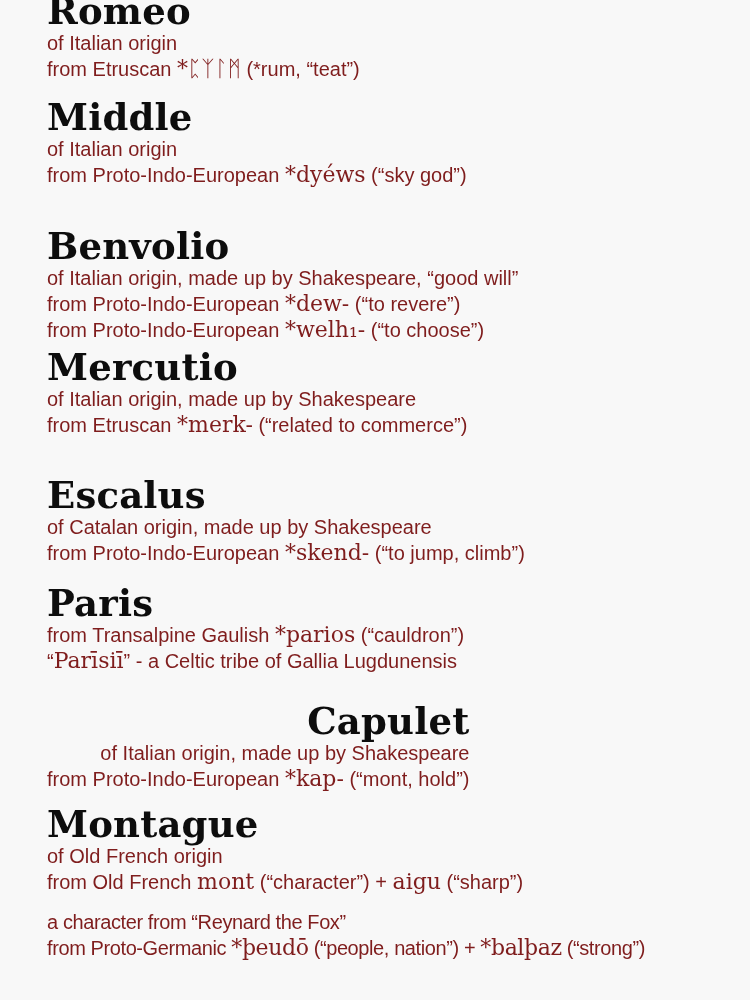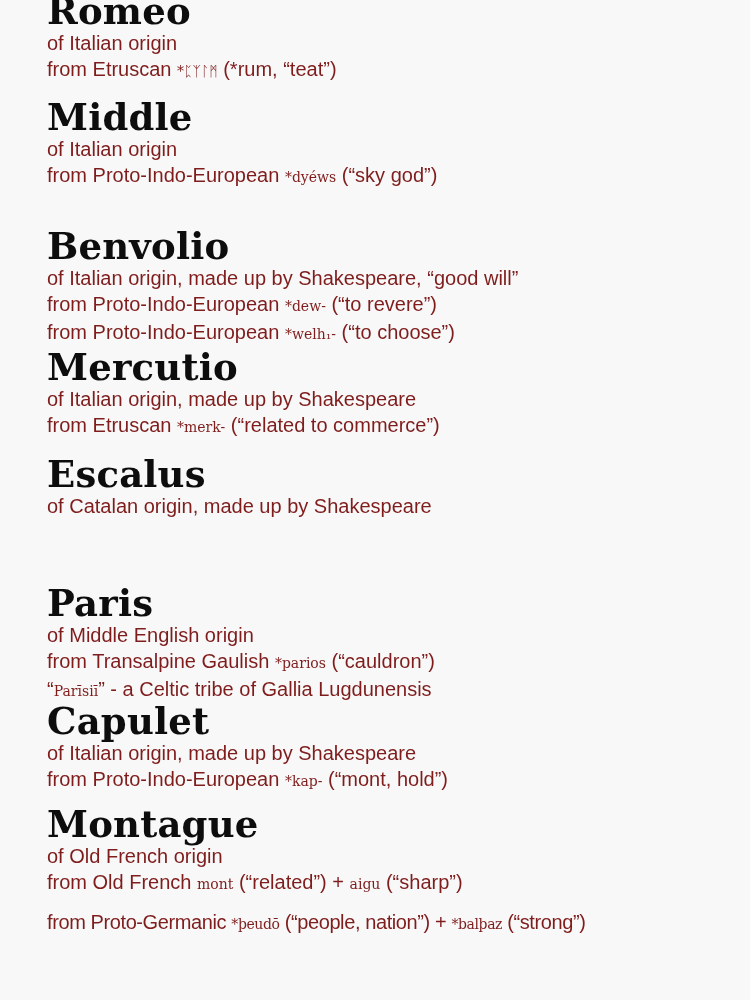--- a/index.html
+++ b/index.html
@@ -30,21 +30,21 @@
   }
   .line {
     font-family: "Liberation Sans", "DejaVu Sans", sans-serif;
     font-size: 20px;
     line-height: 26px;
     color: #7f1d1d;
     white-space: nowrap;
   }
   .line .ety {
     font-family: "DejaVu Serif", "Liberation Serif", serif;
-    font-size: 14px;
+    font-size: 22px;
   }
   .tybalt .line {
     font-size: 20px;
     letter-spacing: -0.4px;
   }
 </style>
 </head>
 <body>
 
 <div id="sheet">
@@ -62,36 +62,37 @@
       <div class="name">Benvolio</div>
       <div class="line"><span>of Italian origin, made up by Shakespeare, “good will”</span></div>
       <div class="line"><span>from Proto-Indo-European </span><span class="ety">*dew-</span><span> (“to revere”)</span></div>
       <div class="line"><span>from Proto-Indo-European </span><span class="ety">*welh₁-</span><span> (“to choose”)</span></div>
     </div>
     <div class="entry" style="top: 348px;">
       <div class="name">Mercutio</div>
       <div class="line"><span>of Italian origin, made up by Shakespeare</span></div>
       <div class="line"><span>from Etruscan </span><span class="ety">*merk-</span><span> (“related to commerce”)</span></div>
     </div>
-    <div class="entry" style="top: 455px;">
+    <div class="entry" style="top: 476px;">
       <div class="name">Escalus</div>
       <div class="line"><span>of Catalan origin, made up by Shakespeare</span></div>
+      <div class="line"><span>from Proto-Indo-European </span><span class="ety">*skend-</span><span> (“to jump, climb”)</span></div>
     </div>
     <div class="entry" style="top: 584px;">
       <div class="name">Paris</div>
-      <div class="line"><span>of Middle English origin</span></div>
       <div class="line"><span>from Transalpine Gaulish </span><span class="ety">*parios</span><span> (“cauldron”)</span></div>
       <div class="line"><span>“</span><span class="ety">Parīsiī</span><span>” - a Celtic tribe of Gallia Lugdunensis</span></div>
     </div>
-    <div class="entry" style="top: 702px;">
+    <div class="entry" style="top: 702px; text-align: right;">
       <div class="name">Capulet</div>
       <div class="line"><span>of Italian origin, made up by Shakespeare</span></div>
       <div class="line"><span>from Proto-Indo-European </span><span class="ety">*kap-</span><span> (“mont, hold”)</span></div>
     </div>
     <div class="entry" style="top: 805px;">
       <div class="name">Montague</div>
       <div class="line"><span>of Old French origin</span></div>
-      <div class="line"><span>from Old French </span><span class="ety">mont</span><span> (“related”) + </span><span class="ety">aigu</span><span> (“sharp”)</span></div>
+      <div class="line"><span>from Old French </span><span class="ety">mont</span><span> (“character”) + </span><span class="ety">aigu</span><span> (“sharp”)</span></div>
     </div>
     <div class="entry tybalt" style="top: 909px;">
+      <div class="line"><span>a character from “Reynard the Fox”</span></div>
       <div class="line"><span>from Proto-Germanic </span><span class="ety">*þeudō</span><span> (“people, nation”) + </span><span class="ety">*balþaz</span><span> (“strong”)</span></div>
     </div>
   </div>
 
 </body></html>

